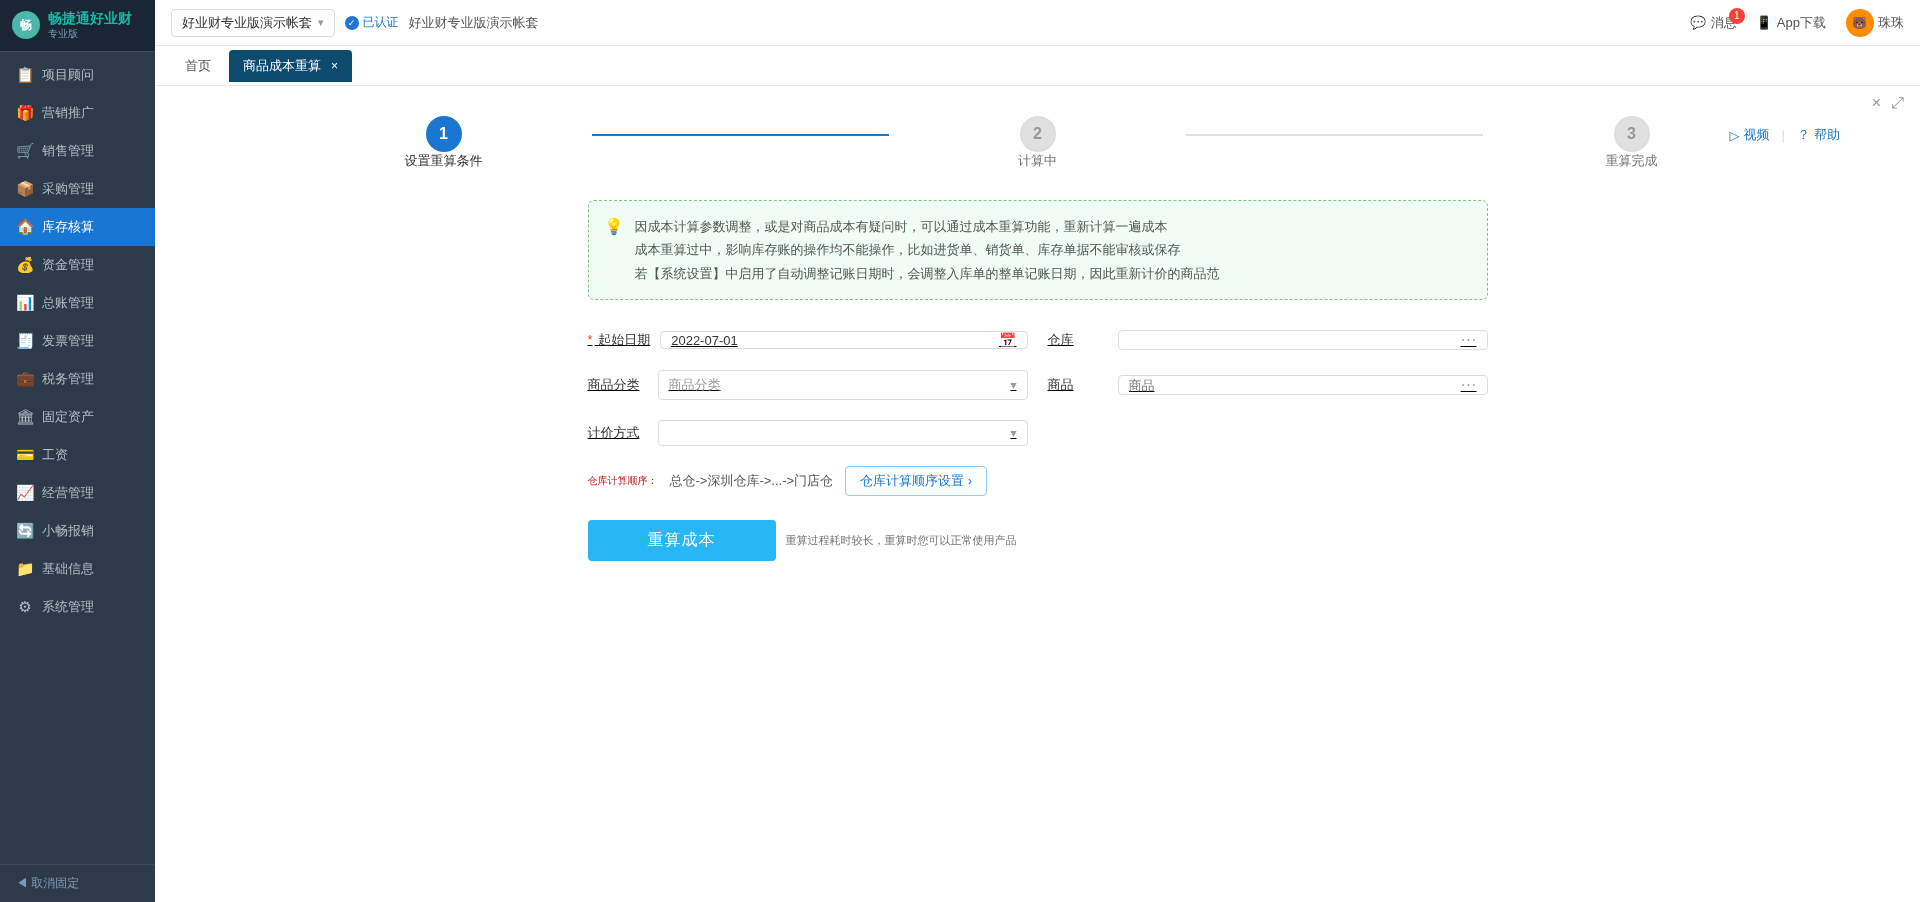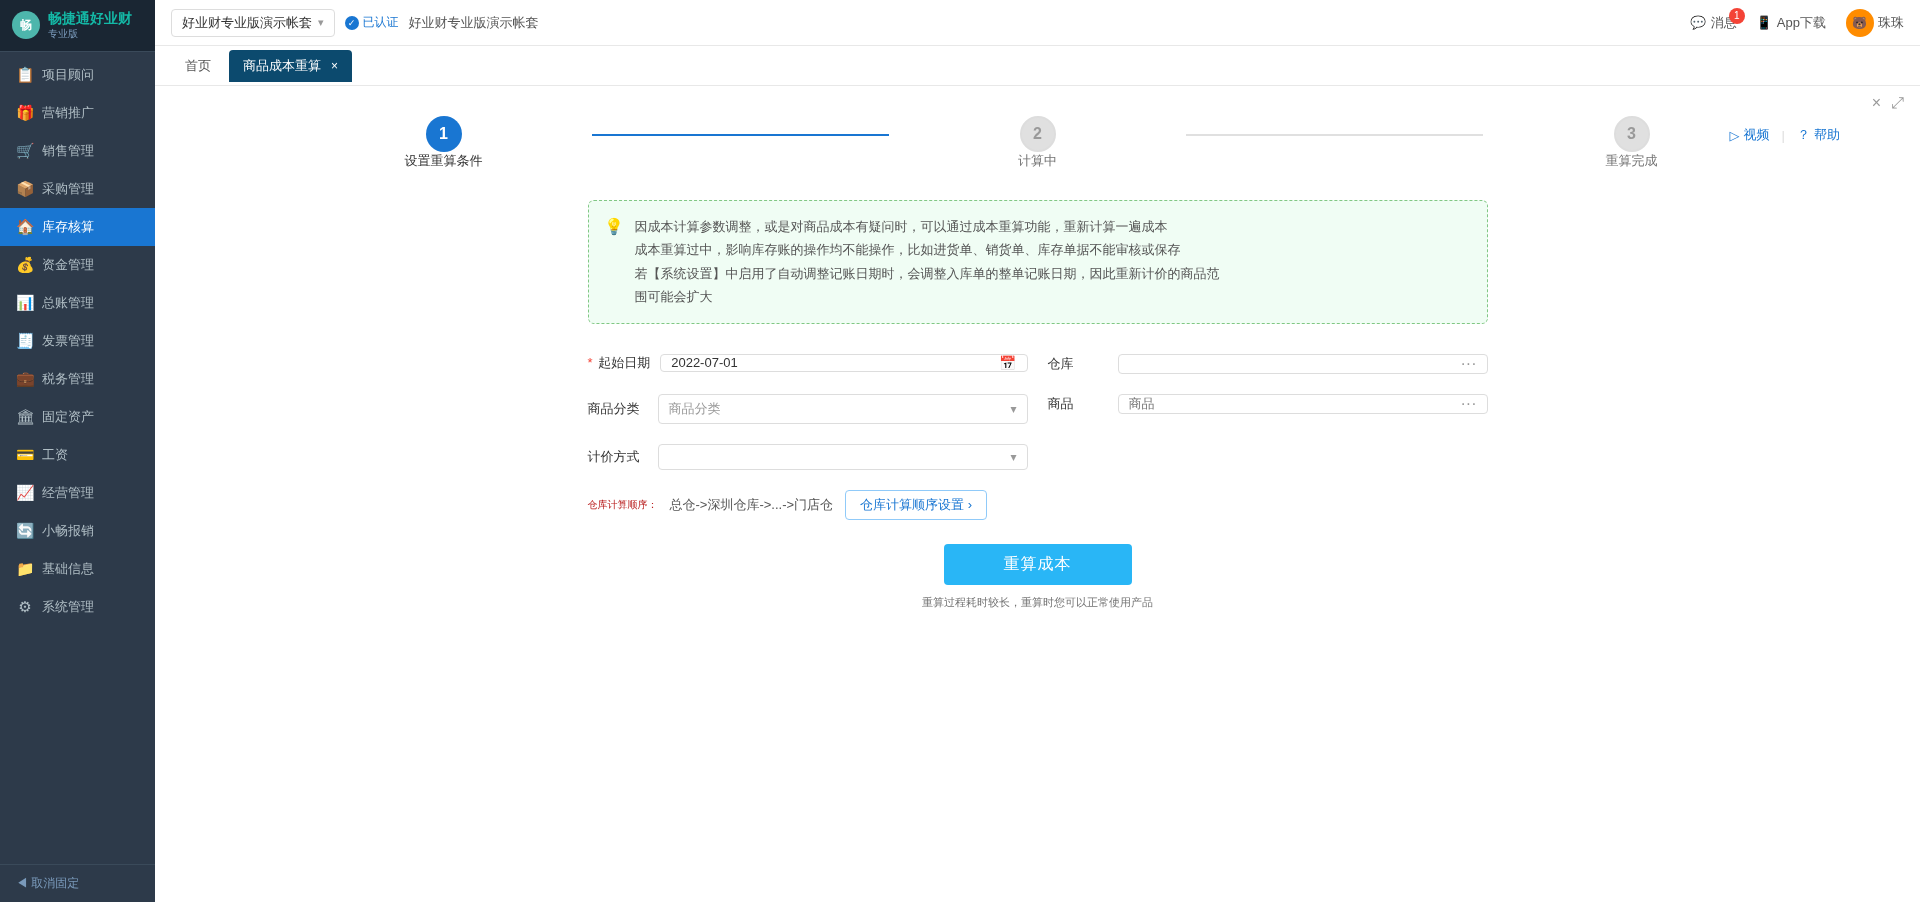--- a/index.html
+++ b/index.html
@@ -189,23 +189,24 @@
     .info-icon { color: #f59e0b; font-size: 16px; flex-shrink: 0; margin-top: 2px; }
     .info-text { font-size: 13px; color: #555; line-height: 1.8; }
 
     
     .form-area {
       max-width: 900px;
       margin: 0 auto;
     }
     .form-row {
       display: flex;
-      align-items: flex-start;
+      align-items: center;
       margin-bottom: 20px;
       gap: 20px;
+      text-decoration: underline;
     }
     .form-group {
       display: flex;
       align-items: center;
       flex: 1;
       gap: 10px;
     }
     .form-label {
       font-size: 13px;
       color: #333;
@@ -255,21 +256,21 @@
       background: #fff;
       color: #1976d2;
       border-radius: 4px;
       padding: 5px 14px;
       cursor: pointer;
       font-size: 13px;
       display: flex; align-items: center; gap: 4px;
     }
 
     
-    .main-btn-area { display: flex; flex-direction: column; align-items: center; gap: 10px; }
+    .main-btn-area { display: flex; flex-direction: row; align-items: center; gap: 10px; }
     .recalc-btn {
       background: #29b6f6;
       color: #fff;
       border: none;
       border-radius: 4px;
       padding: 10px 60px;
       font-size: 16px;
       cursor: pointer;
       letter-spacing: 1px;
     }
@@ -432,21 +433,20 @@
         </div>
       </div>
     </div>
 
     <div class="info-box">
       <span class="info-icon">💡</span>
       <div class="info-text">
         <div>因成本计算参数调整，或是对商品成本有疑问时，可以通过成本重算功能，重新计算一遍成本</div>
         <div>成本重算过中，影响库存账的操作均不能操作，比如进货单、销货单、库存单据不能审核或保存</div>
         <div>若【系统设置】中启用了自动调整记账日期时，会调整入库单的整单记账日期，因此重新计价的商品范</div>
-        <div>围可能会扩大</div>
       </div>
     </div>
 
     <div class="form-area">
 
       <div class="form-row">
         <div class="form-group">
           <div class="form-label">
             <span class="required">*</span>
             <span>起始日期</span>

